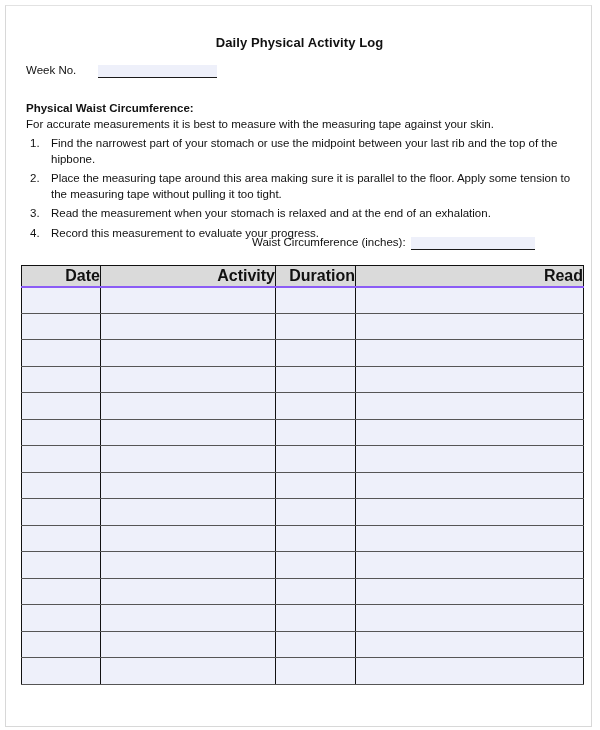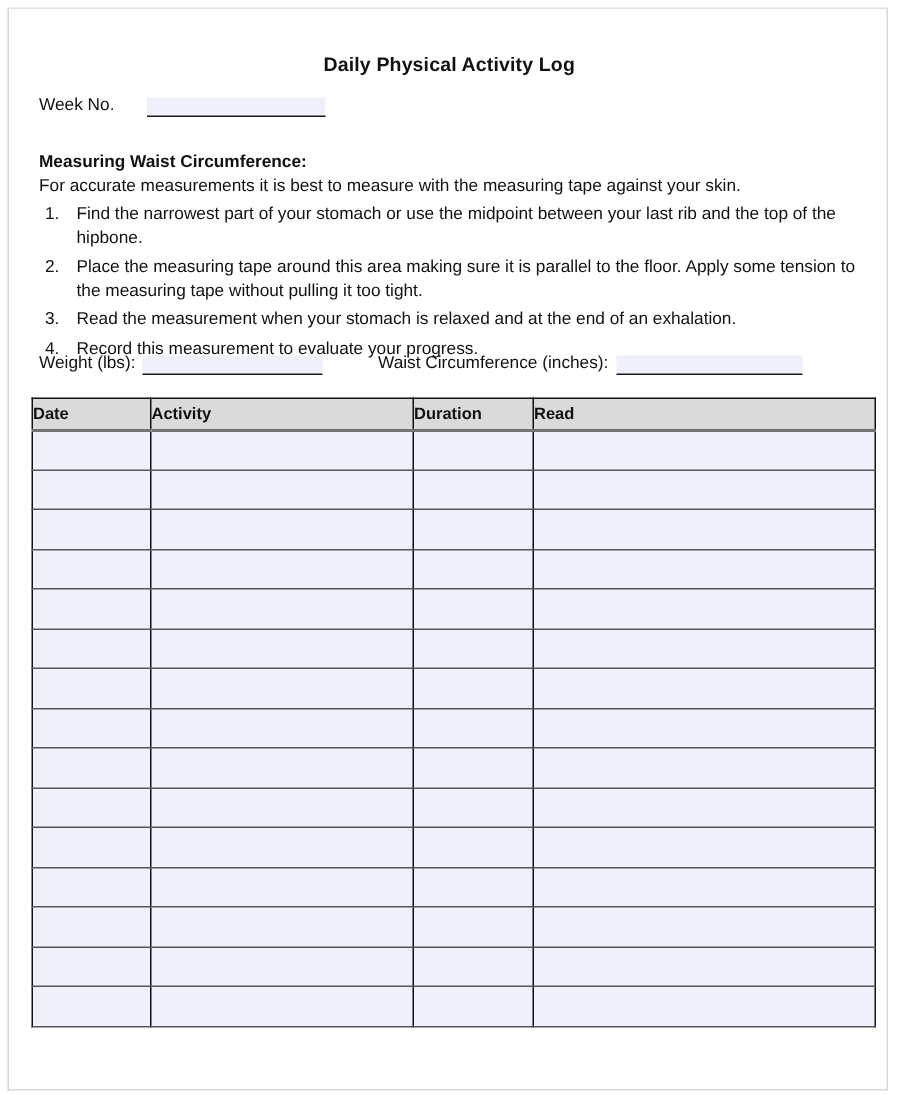--- a/index.html
+++ b/index.html
@@ -133,25 +133,25 @@
   }
   #activity-table th,
   #activity-table td {
     border: 1px solid #111111;
     padding: 0;
     margin: 0;
   }
   #activity-table thead th {
     background: #dadada;
     height: 21px;
-    font-size: 11px;
+    font-size: 16px;
     font-weight: bold;
-    text-align: left;
+    text-align: right;
     vertical-align: middle;
-    border-bottom: 2px solid #737373;
+    border-bottom: 2px solid #8b5cf6;
   }
   #activity-table tbody td {
     background: #eef0fa;
     height: 26.5px;
   }
   #activity-table tbody tr td {
     border-top: 1px solid #555555;
     border-bottom: 1px solid #555555;
   }
   col.c-date     { width: 79px; }
@@ -165,21 +165,21 @@
 <div id="page">
 
   <div id="doc-title">Daily Physical Activity Log</div>
 
   <div id="week-row">
     <span class="field-label">Week No.</span>
     <span class="blank-field" id="week-field"></span>
   </div>
 
   <div id="instructions">
-    <div id="instr-heading">Measuring Waist Circumference:</div>
+    <div id="instr-heading">Physical Waist Circumference:</div>
     <div id="instr-intro">For accurate measurements it is best to measure with the measuring tape against your skin.</div>
     <ol id="instr-list">
       <li>
         <span class="num">1.</span>
         <span>Find the narrowest part of your stomach or use the midpoint between your last rib and the top of the hipbone.</span>
       </li>
       <li>
         <span class="num">2.</span>
         <span>Place the measuring tape around this area making sure it is parallel to the floor. Apply some tension to the measuring tape without pulling it too tight.</span>
       </li>
@@ -188,24 +188,20 @@
         <span>Read the measurement when your stomach is relaxed and at the end of an exhalation.</span>
       </li>
       <li>
         <span class="num">4.</span>
         <span>Record this measurement to evaluate your progress.</span>
       </li>
     </ol>
   </div>
 
   <div id="measure-row">
-    <div class="measure-group" id="weight-group">
-      <span class="field-label">Weight (lbs):</span>
-      <span class="blank-field" id="weight-field"></span>
-    </div>
     <div class="measure-group" id="waist-group">
       <span class="field-label">Waist Circumference (inches):</span>
       <span class="blank-field" id="waist-field"></span>
     </div>
   </div>
 
   <table id="activity-table">
     <colgroup>
       <col class="c-date">
         <col class="c-activity">

